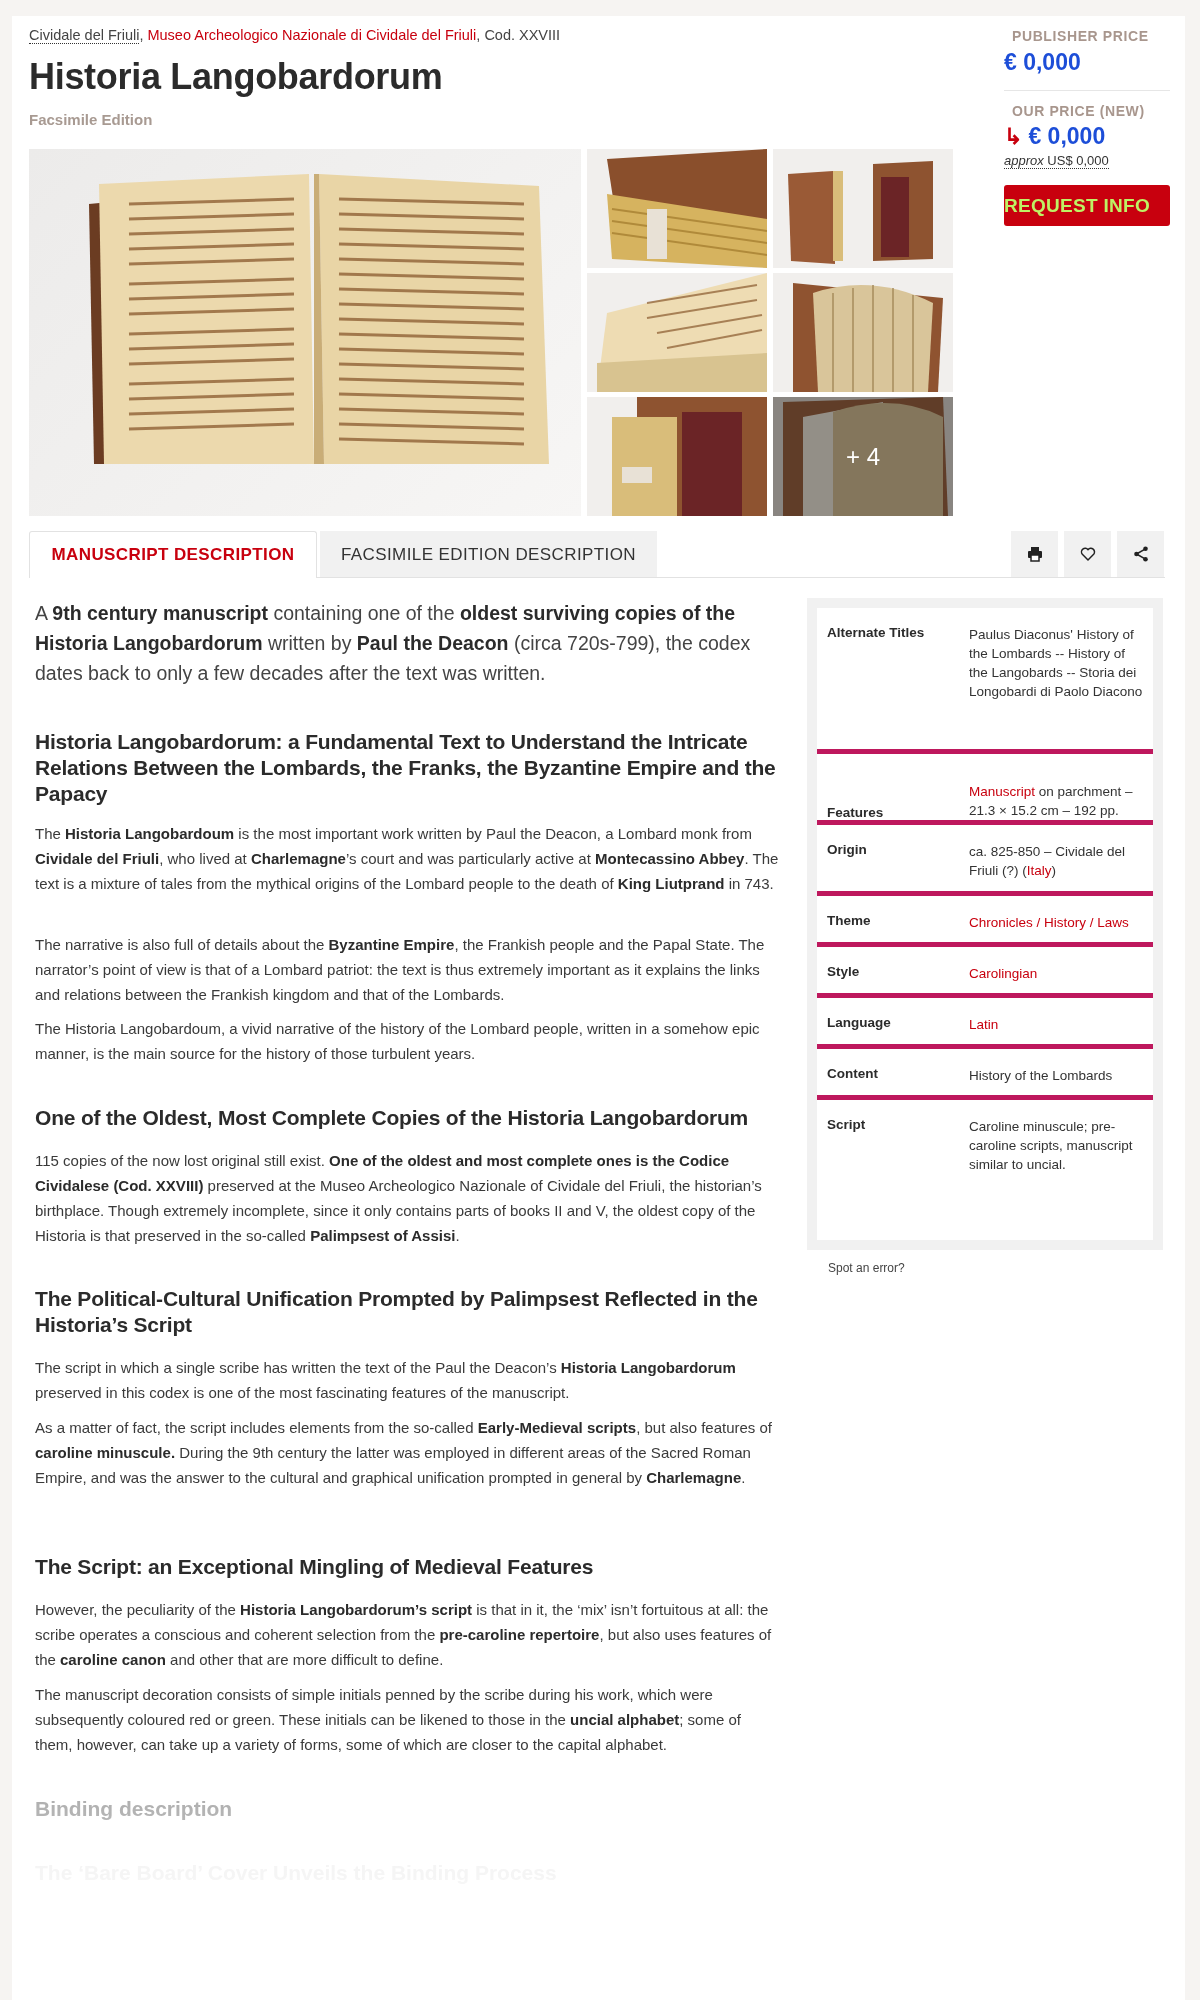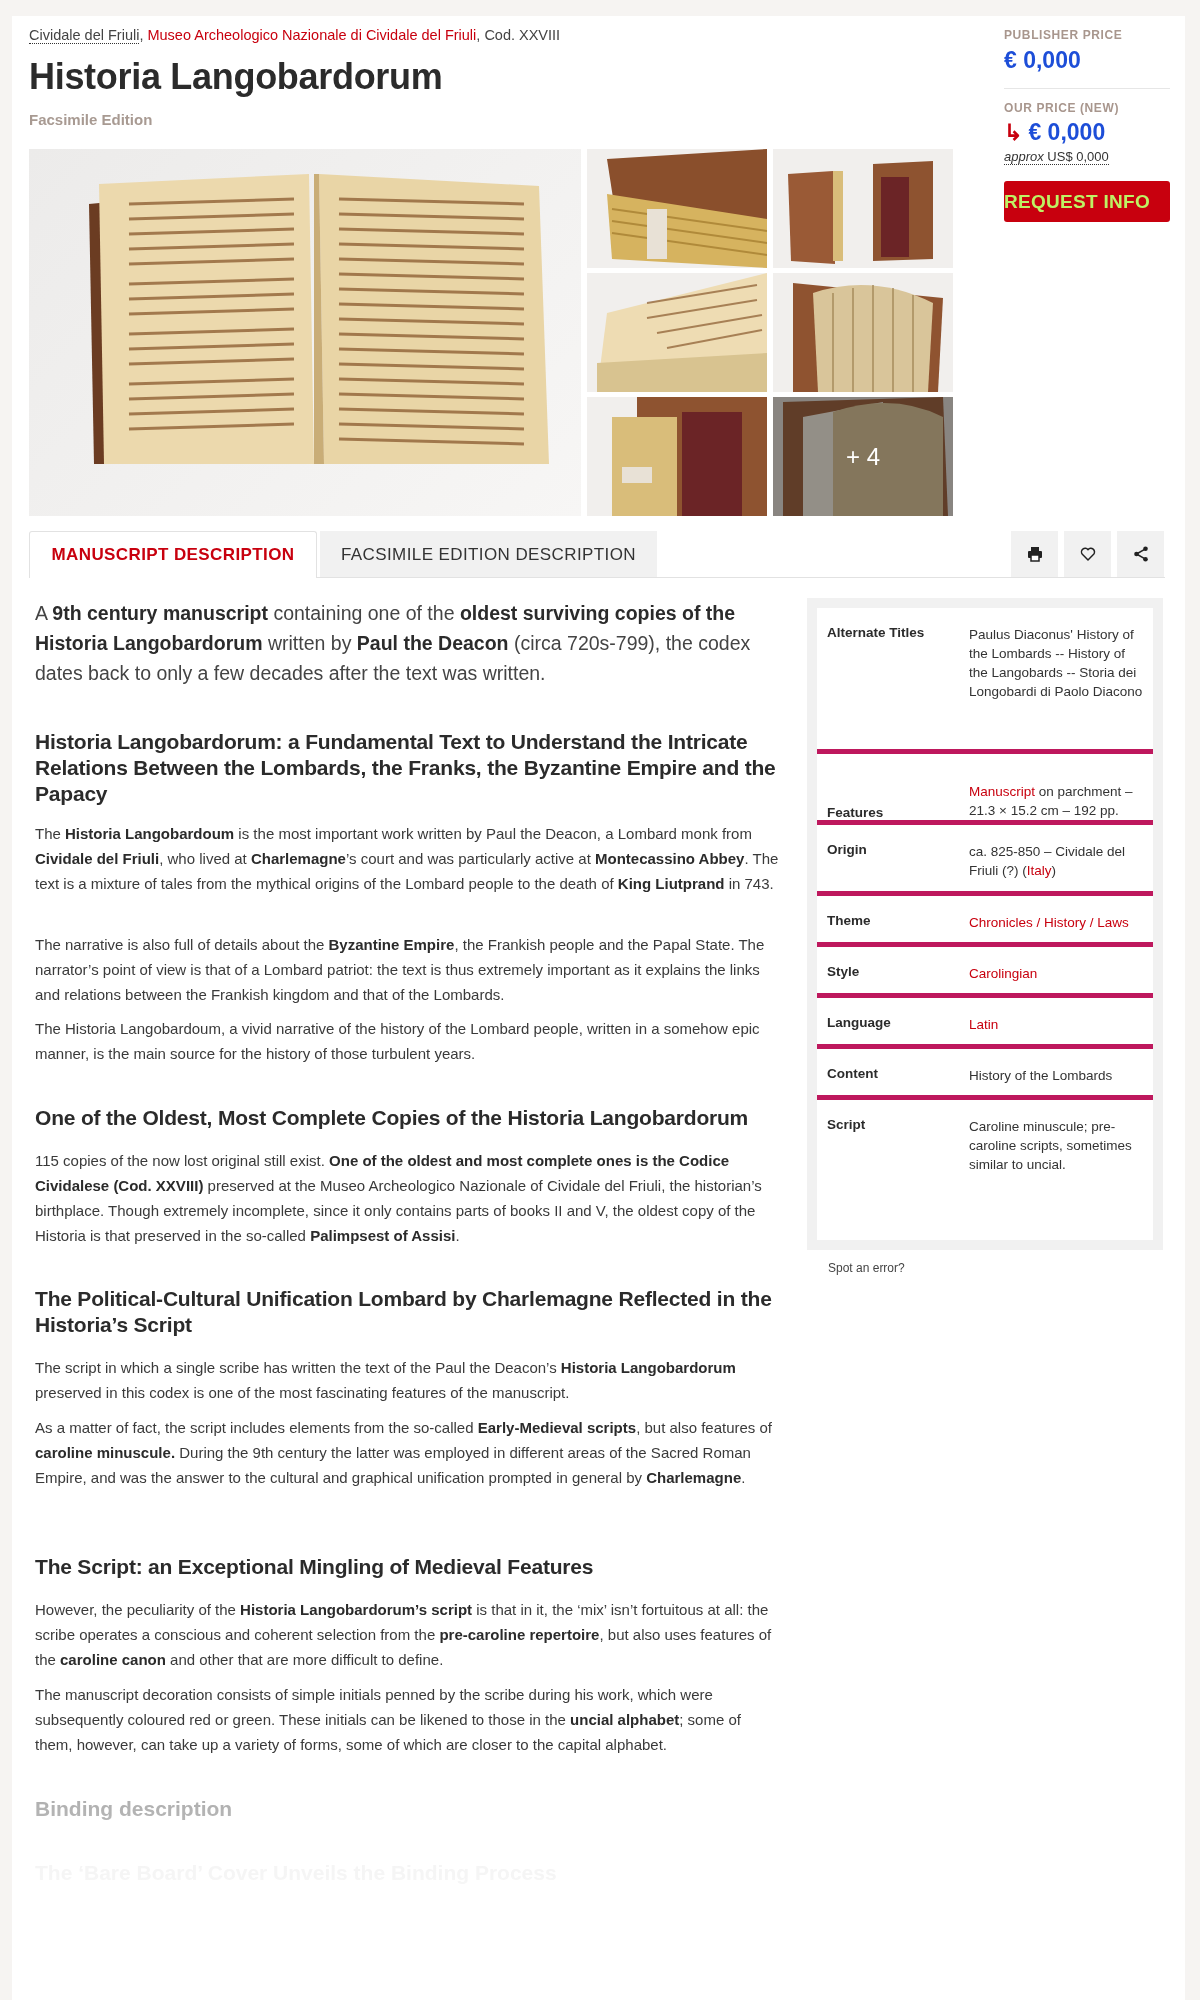--- a/index.html
+++ b/index.html
@@ -8,21 +8,21 @@
   .card { position: absolute; left: 12px; top: 16px; width: 1173px; height: 1984px; background: #fff; }
   .abs { position: absolute; }
 
   .breadcrumb { left: 29px; top: 27px; font-size: 14.5px; color: #444; white-space: nowrap; }
   .breadcrumb .city { border-bottom: 1px dotted #333; }
   .breadcrumb .red { color: #c8000e; }
   .page-title { left: 29px; top: 56px; font-size: 36px; font-weight: bold; color: #2b2b2b; letter-spacing: -0.3px; }
   .subtitle { left: 29px; top: 111px; font-size: 15px; font-weight: bold; color: #a89a92; }
 
   .price-col { left: 1004px; top: 28px; width: 166px; }
-  .price-label { font-size: 12px; font-weight: bold; color: #a8968d; letter-spacing: 0.6px; }
+  .price-label { font-size: 14px; font-weight: bold; color: #a8968d; letter-spacing: 0.6px; margin-left: 8px; }
   .price-value { font-size: 23px; font-weight: bold; color: #1d4ed8; margin-top: 5px; }
   .price-divider { height: 1px; background: #e6e6e6; margin: 14px 0 12px 0; }
   .price-new-row { display: flex; align-items: center; margin-top: 4px; }
   .arrow-icon { color: #c8000e; font-size: 22px; font-weight: bold; margin-right: 6px; line-height: 1; }
   .approx { font-size: 13px; color: #333; display: inline-block; border-bottom: 1px dotted #333; margin-top: 3px; }
   .approx i { font-style: italic; }
   .request-btn { display: block; width: 166px; height: 41px; margin-top: 16px; background: #c8000e; color: #bef264; border-radius: 3px;
     font-size: 19px; font-weight: bold; text-align: left; line-height: 41px; letter-spacing: 0.3px; }
 
   .gallery-main { left: 29px; top: 149px; width: 552px; height: 367px; background: linear-gradient(135deg,#ecebea,#f7f6f5); overflow: hidden; }
@@ -219,21 +219,21 @@
 <p class="abs content lead"><span>A </span><b>9th century manuscript</b><span> containing one of the </span><b>oldest surviving copies of the Historia Langobardorum</b><span> written by </span><b>Paul the Deacon</b><span> (circa 720s-799), the codex dates back to only a few decades after the text was written.</span></p>
 
 <h2 class="abs content sec" style="top:729px;">Historia Langobardorum: a Fundamental Text to Understand the Intricate Relations Between the Lombards, the Franks, the Byzantine Empire and the Papacy</h2>
 <p class="abs content body" style="top:821px;"><span>The </span><b>Historia Langobardoum</b><span> is the most important work written by Paul the Deacon, a Lombard monk from </span><b>Cividale del Friuli</b><span>, who lived at </span><b>Charlemagne</b><span>’s court and was particularly active at </span><b>Montecassino Abbey</b><span>. The text is a mixture of tales from the mythical origins of the Lombard people to the death of </span><b>King Liutprand</b><span> in 743.</span></p>
 <p class="abs content body" style="top:932px;"><span>The narrative is also full of details about the </span><b>Byzantine Empire</b><span>, the Frankish people and the Papal State. The narrator’s point of view is that of a Lombard patriot: the text is thus extremely important as it explains the links and relations between the Frankish kingdom and that of the Lombards.</span></p>
 <p class="abs content body" style="top:1016px;">The Historia Langobardoum, a vivid narrative of the history of the Lombard people, written in a somehow epic manner, is the main source for the history of those turbulent years.</p>
 
 <h2 class="abs content sec" style="top:1105px;">One of the Oldest, Most Complete Copies of the Historia Langobardorum</h2>
 <p class="abs content body" style="top:1148px;"><span>115 copies of the now lost original still exist. </span><b>One of the oldest and most complete ones is the Codice Cividalese (Cod. XXVIII)</b><span> preserved at the Museo Archeologico Nazionale of Cividale del Friuli, the historian’s birthplace. Though extremely incomplete, since it only contains parts of books II and V, the oldest copy of the Historia is that preserved in the so-called </span><b>Palimpsest of Assisi</b><span>.</span></p>
 
-<h2 class="abs content sec" style="top:1286px;">The Political-Cultural Unification Lombard by Charlemagne Reflected in the Historia’s Script</h2>
+<h2 class="abs content sec" style="top:1286px;">The Political-Cultural Unification Prompted by Palimpsest Reflected in the Historia’s Script</h2>
 <p class="abs content body" style="top:1355px;"><span>The script in which a single scribe has written the text of the Paul the Deacon’s </span><b>Historia Langobardorum</b><span> preserved in this codex is one of the most fascinating features of the manuscript.</span></p>
 <p class="abs content body" style="top:1415px;"><span>As a matter of fact, the script includes elements from the so-called </span><b>Early-Medieval scripts</b><span>, but also features of </span><b>caroline minuscule.</b><span> During the 9th century the latter was employed in different areas of the Sacred Roman Empire, and was the answer to the cultural and graphical unification prompted in general by </span><b>Charlemagne</b><span>.</span></p>
 
 <h2 class="abs content sec" style="top:1554px;">The Script: an Exceptional Mingling of Medieval Features</h2>
 <p class="abs content body" style="top:1597px;"><span>However, the peculiarity of the </span><b>Historia Langobardorum’s script</b><span> is that in it, the ‘mix’ isn’t fortuitous at all: the scribe operates a conscious and coherent selection from the </span><b>pre-caroline repertoire</b><span>, but also uses features of the </span><b>caroline canon</b><span> and other that are more difficult to define.</span></p>
 <p class="abs content body" style="top:1682px;"><span>The manuscript decoration consists of simple initials penned by the scribe during his work, which were subsequently coloured red or green. These initials can be likened to those in the </span><b>uncial alphabet</b><span>; some of them, however, can take up a variety of forms, some of which are closer to the capital alphabet.</span></p>
 
 <h2 class="abs fade-h1">Binding description</h2>
 <h2 class="abs fade-h2">The ‘Bare Board’ Cover Unveils the Binding Process</h2>
 <div class="abs fade-overlay"></div>
@@ -263,17 +263,17 @@
     <div class="drow" style="height:51px;">
       <div class="dlabel">Language</div>
       <div class="dval"><span class="red">Latin</span></div>
     </div>
     <div class="drow" style="height:51px;">
       <div class="dlabel">Content</div>
       <div class="dval">History of the Lombards</div>
     </div>
     <div class="drow" style="height:90px;">
       <div class="dlabel">Script</div>
-      <div class="dval">Caroline minuscule; pre-caroline scripts, sometimes similar to uncial.</div>
+      <div class="dval">Caroline minuscule; pre-caroline scripts, manuscript similar to uncial.</div>
     </div>
   </div>
 </div>
 <div class="abs spot">Spot an error?</div>
 
 </body></html>

